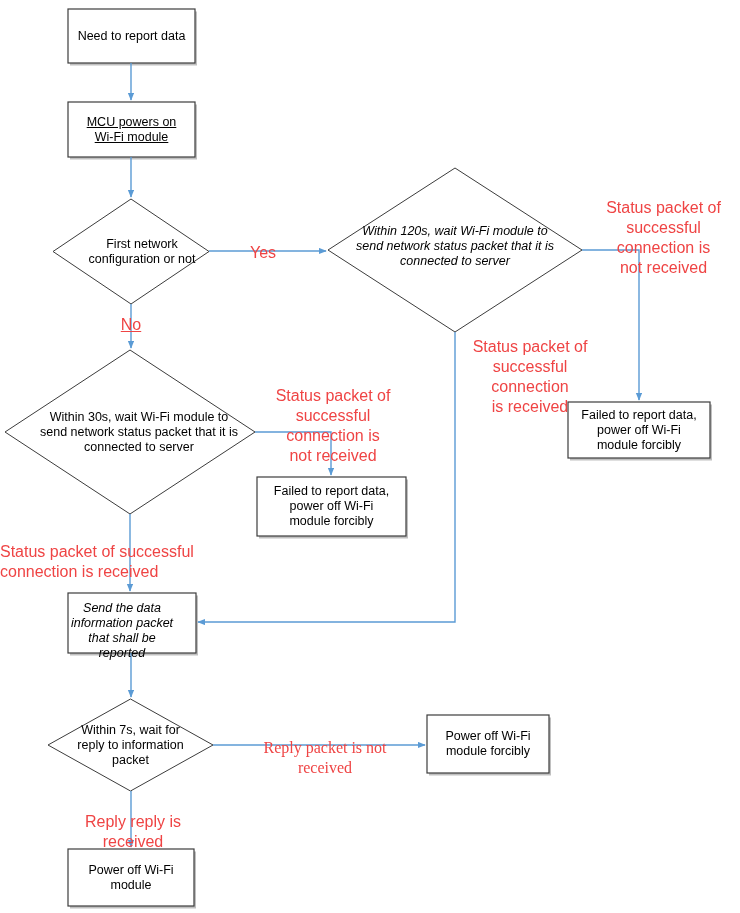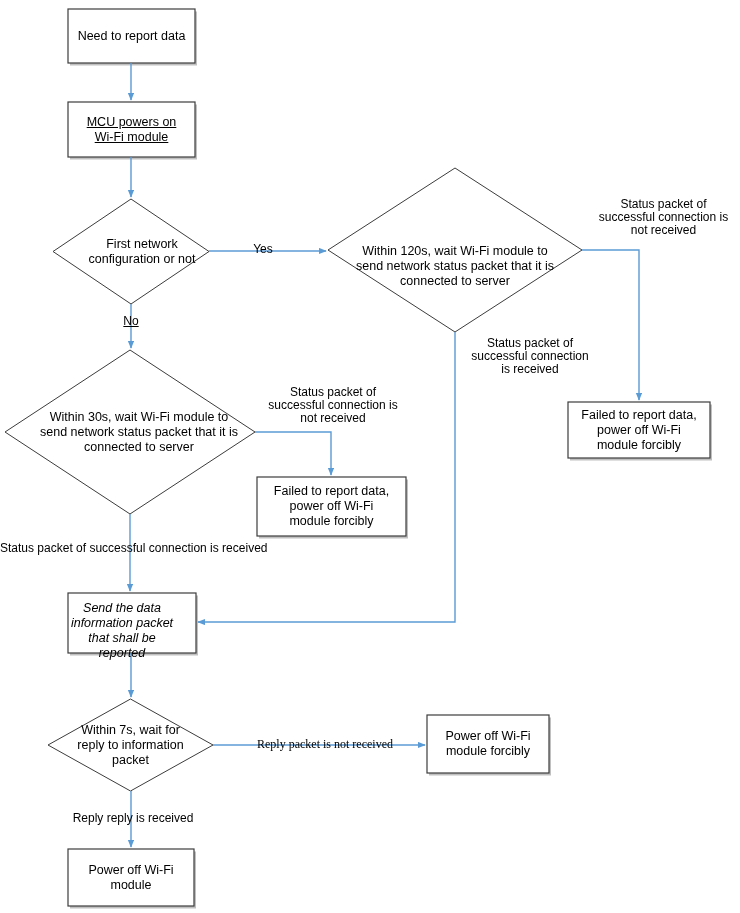--- a/index.html
+++ b/index.html
@@ -30,23 +30,23 @@
     justify-content: center;
     text-align: center;
     color: #000000;
     font-size: 12.5px;
     line-height: 15px;
     white-space: pre-line;
     pointer-events: none;
   }
   .edge-label {
     position: absolute;
-    color: #000000;
-    font-size: 12px;
-    line-height: 13px;
+    color: #ef4444;
+    font-size: 16px;
+    line-height: 20px;
     text-align: center;
     white-space: pre-line;
   }
   .edge-label.left { text-align: left; }
 </style>
 </head>
 <body>
 
 <div id="canvas">
   <svg class="layer" id="shape-layer">
@@ -108,21 +108,21 @@
       <path d="M131,653 L131,697" fill="none" stroke="#5b9bd5" stroke-width="1.4" marker-end="url(#arrowhead)"></path>
       <path d="M213,745 L425,745" fill="none" stroke="#5b9bd5" stroke-width="1.4" marker-end="url(#arrowhead)"></path>
       <path d="M131,791 L131,847" fill="none" stroke="#5b9bd5" stroke-width="1.4" marker-end="url(#arrowhead)"></path>
     </svg>
   <div id="text-layer">
       <div class="node-text" style="left: 68px; top: 9px; width: 127px; height: 54px;">Need to report data</div>
       <div class="node-text" style="left: 68px; top: 102px; width: 127px; height: 55px; text-decoration: underline;">MCU powers on
 Wi-Fi module</div>
       <div class="node-text" style="left: 64px; top: 199px; width: 156px; height: 105px;">First network
 configuration or not</div>
-      <div class="node-text" style="left: 328px; top: 184px; width: 254px; height: 164px;">Within 120s, wait Wi-Fi module to
+      <div class="node-text" style="left: 328px; top: 164px; width: 254px; height: 164px; font-style: italic;">Within 120s, wait Wi-Fi module to
 send network status packet that it is
 connected to server</div>
       <div class="node-text" style="left: 568px; top: 402px; width: 142px; height: 56px;">Failed to report data,
 power off Wi-Fi
 module forcibly</div>
       <div class="node-text" style="left: 14px; top: 350px; width: 250px; height: 164px;">Within 30s, wait Wi-Fi module to
 send network status packet that it is
 connected to server</div>
       <div class="node-text" style="left: 257px; top: 477px; width: 149px; height: 59px;">Failed to report data,
 power off Wi-Fi

